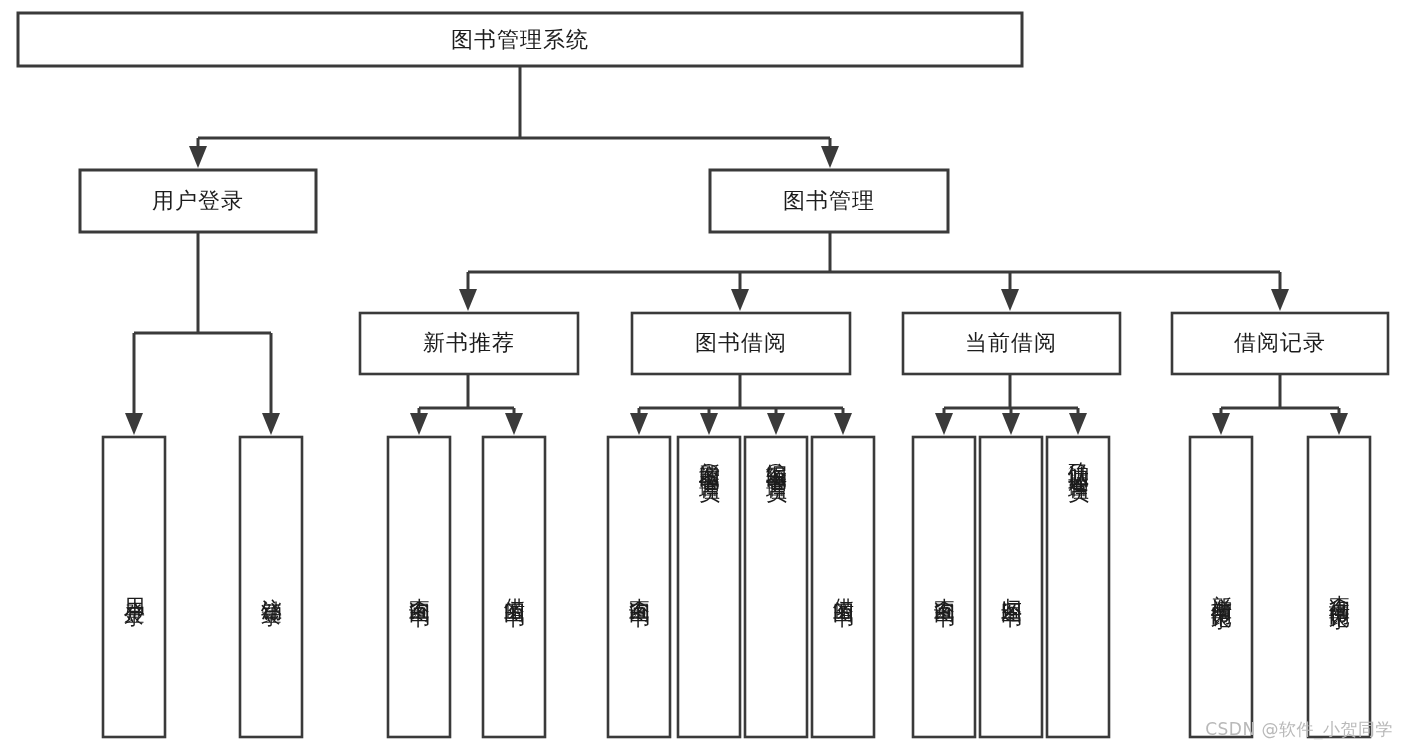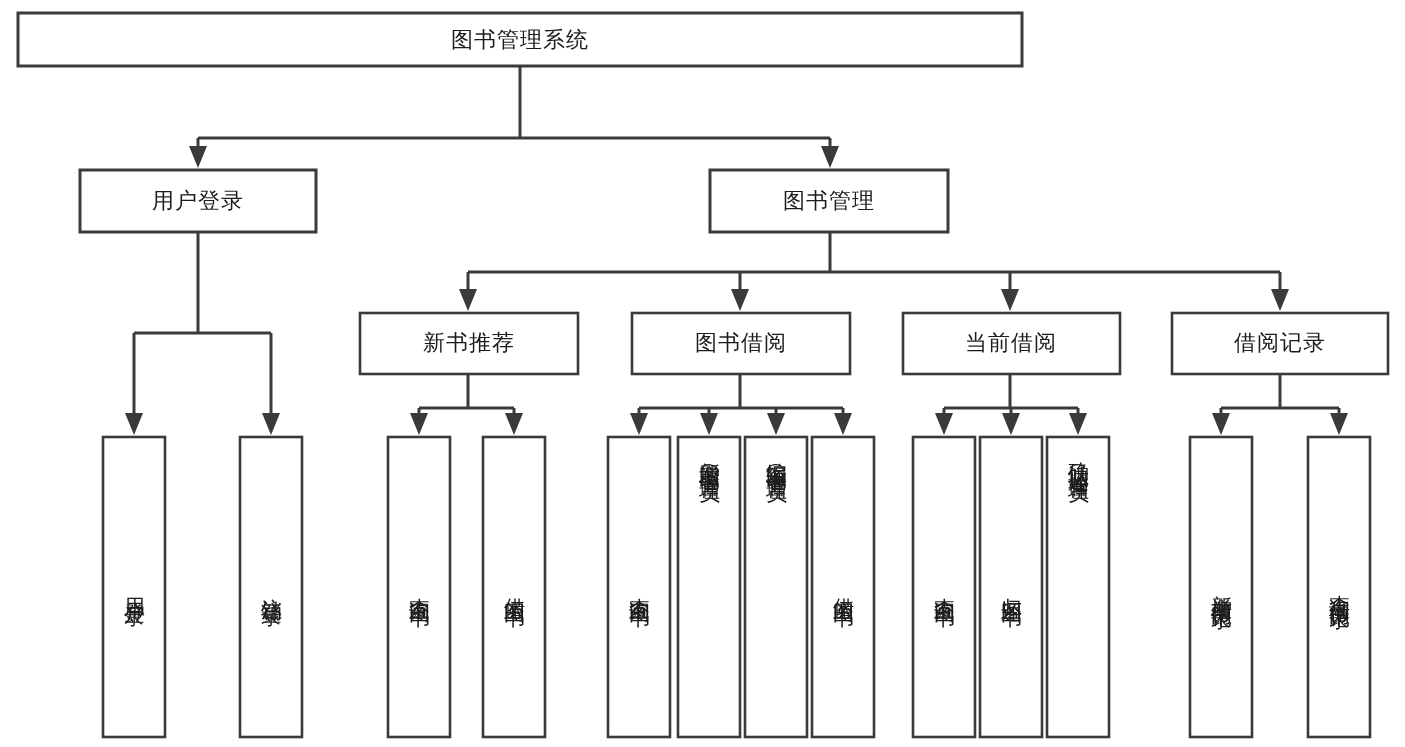--- a/index.html
+++ b/index.html
@@ -250,14 +250,15 @@
   </div>
 
   <div class="vert-label-wrap" style="left:1190px; top:437px; width:62px; height:300px;">
     <span class="vert-label">新增借阅记录</span>
   </div>
 
   <div class="vert-label-wrap" style="left:1308px; top:437px; width:62px; height:300px;">
     <span class="vert-label">查询借阅记录</span>
   </div>
 
+  <div class="watermark">CSDN @软件_小贺同学</div>
 
 </div>
 
 </body></html>

